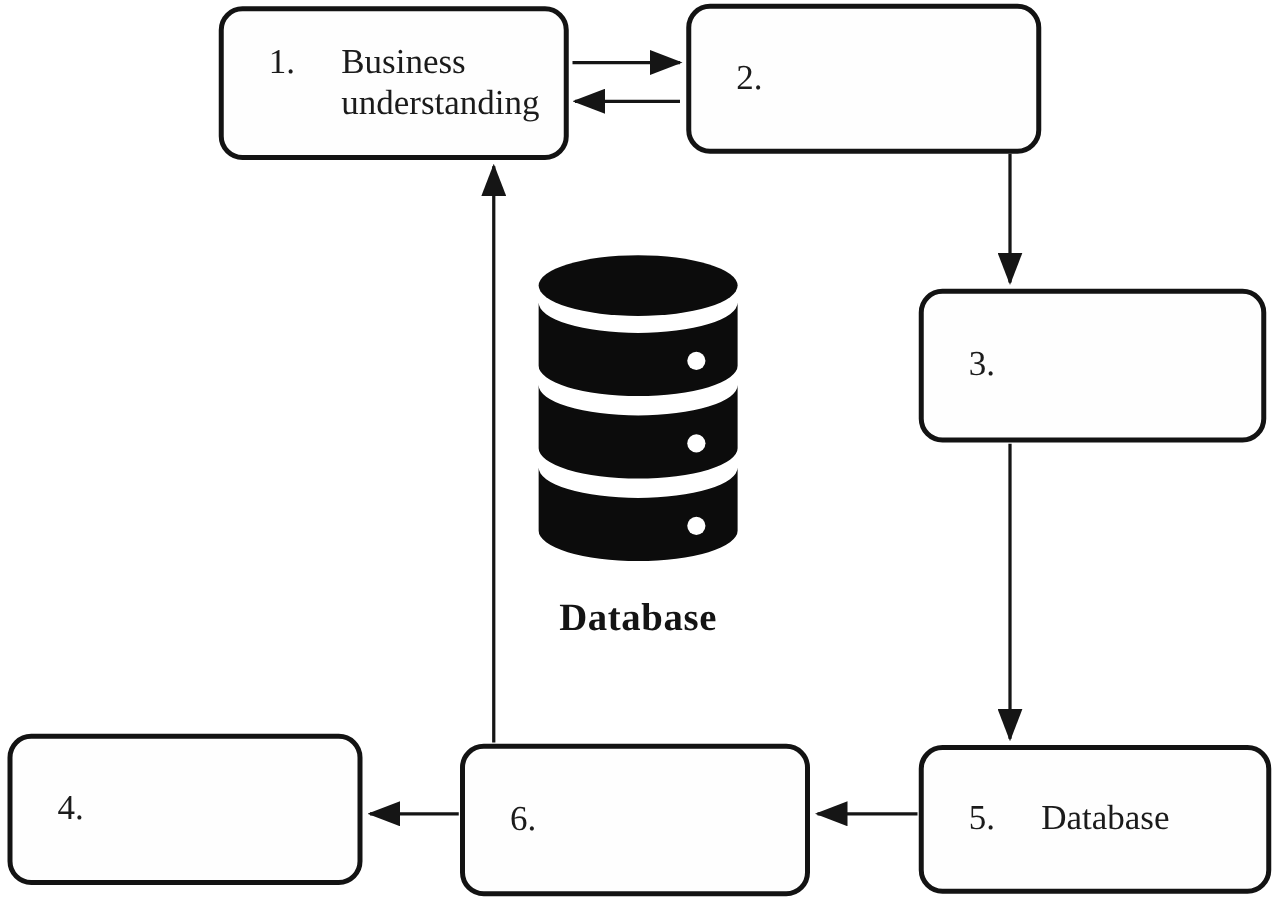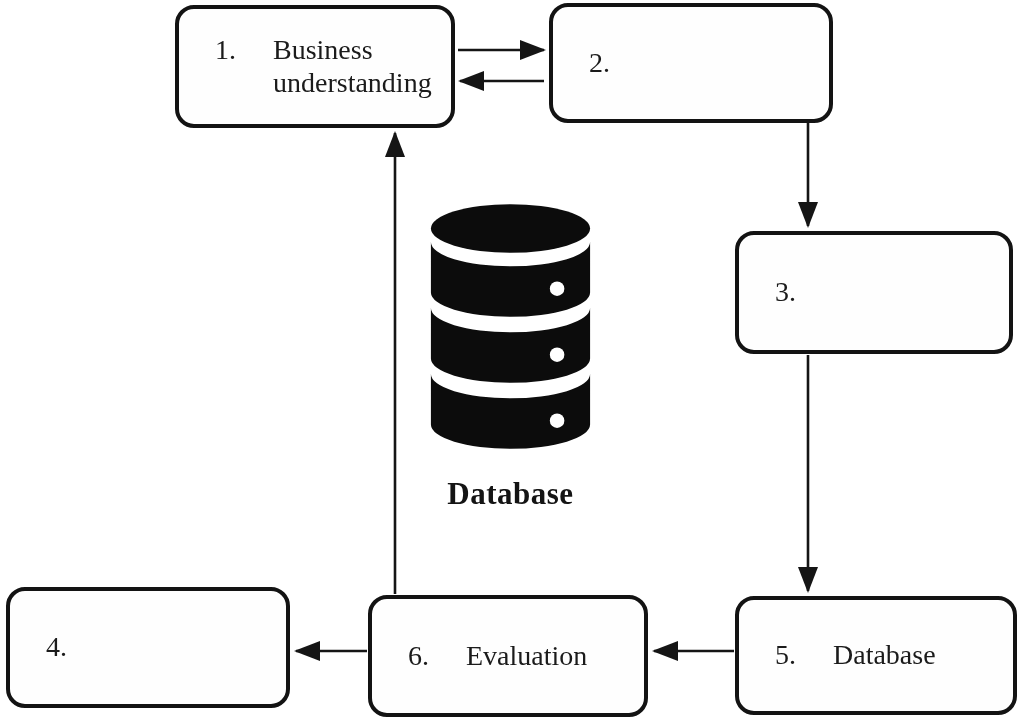--- a/index.html
+++ b/index.html
@@ -133,21 +133,20 @@
   <div class="node node-5">
     <div class="content">
       <span class="step-number">5.</span>
       <span class="step-label">Database</span>
     </div>
   </div>
 
   <div class="node node-6">
     <div class="content">
       <span class="step-number">6.</span>
-      <span class="step-label">Evaluation</span>
     </div>
   </div>
 
   <div class="database-group">
     <div class="database-icon">
       <svg viewBox="0 0 170 255" xmlns="http://www.w3.org/2000/svg">
         <ellipse cx="85" cy="26" rx="82" ry="25" fill="#0c0c0c"></ellipse>
         <path d="M3,40 A82,25 0 0 0 167,40 L167,92 A82,25 0 0 1 3,92 Z" fill="#0c0c0c"></path>
         <path d="M3,108 A82,25 0 0 0 167,108 L167,160 A82,25 0 0 1 3,160 Z" fill="#0c0c0c"></path>
         <path d="M3,176 A82,25 0 0 0 167,176 L167,228 A82,25 0 0 1 3,228 Z" fill="#0c0c0c"></path>

